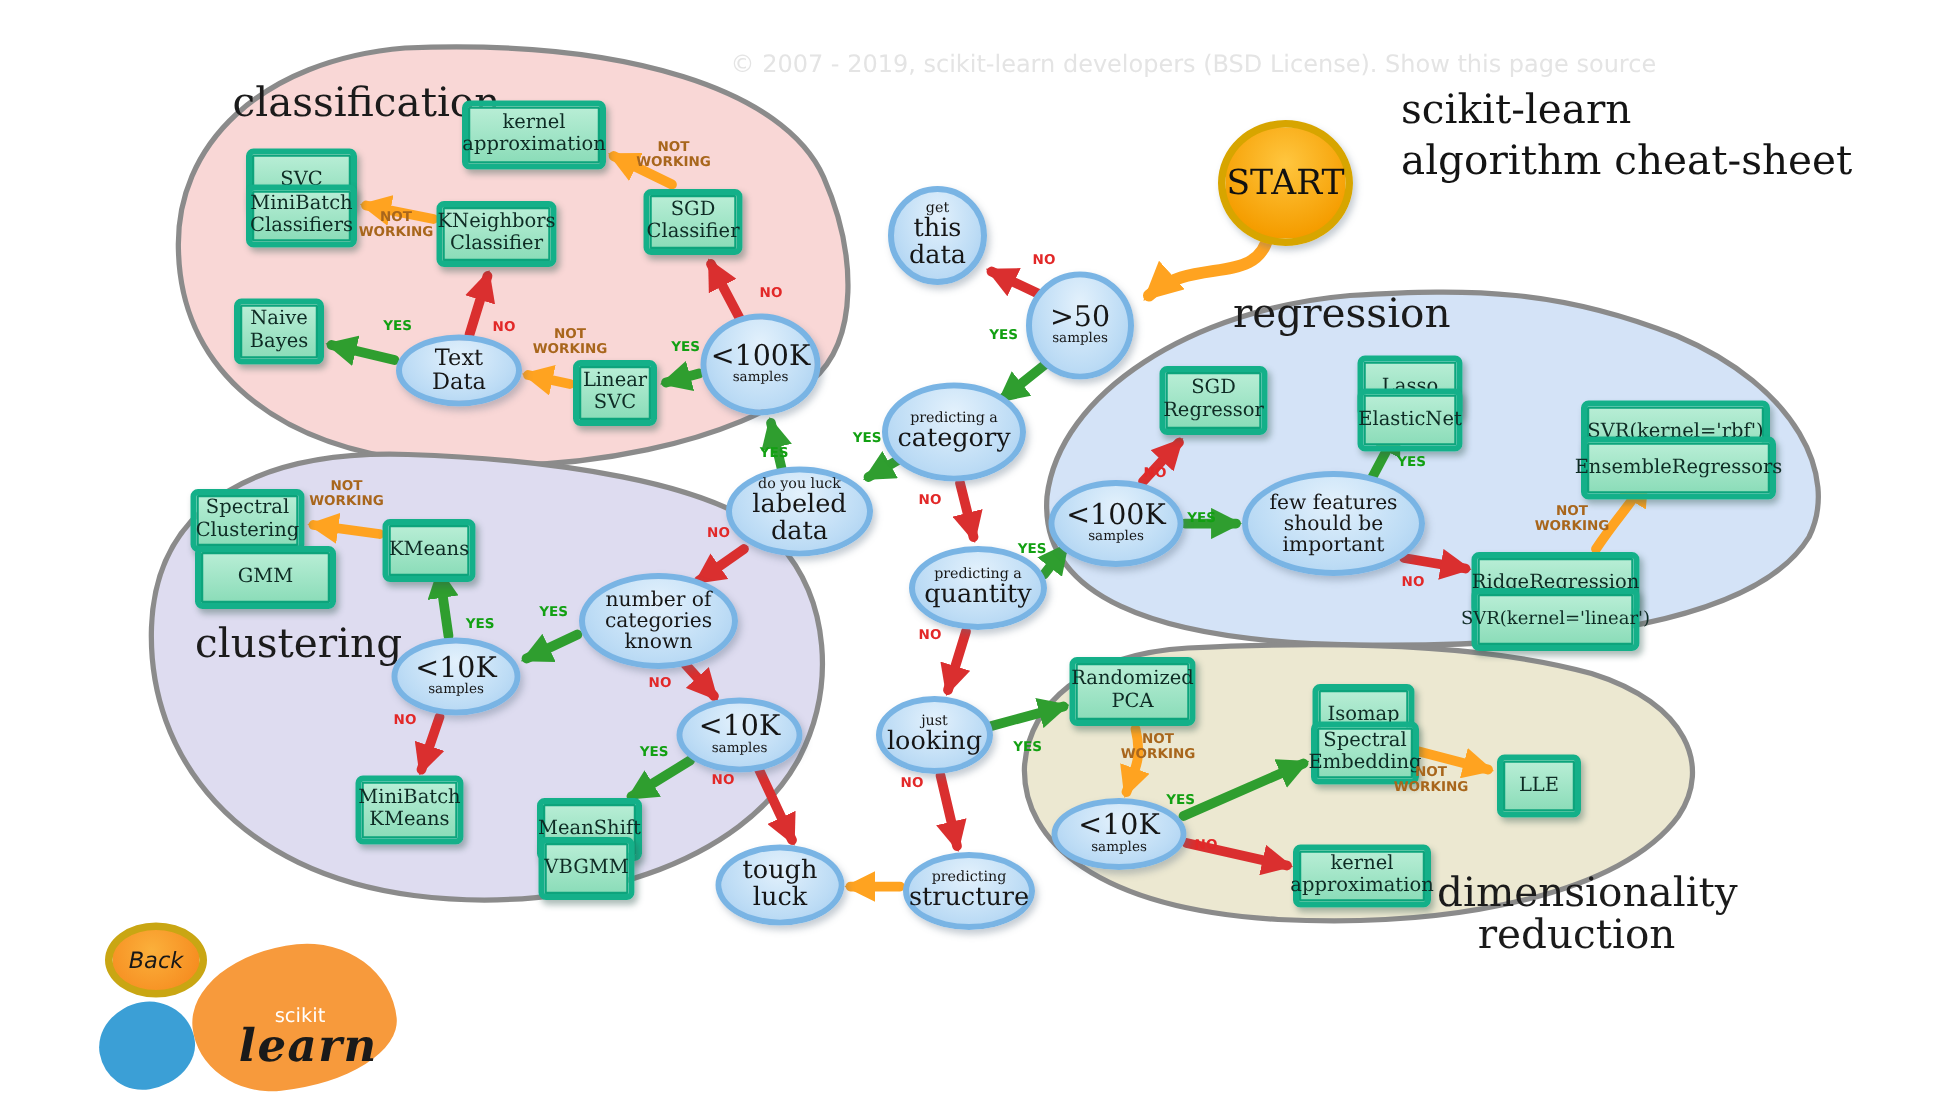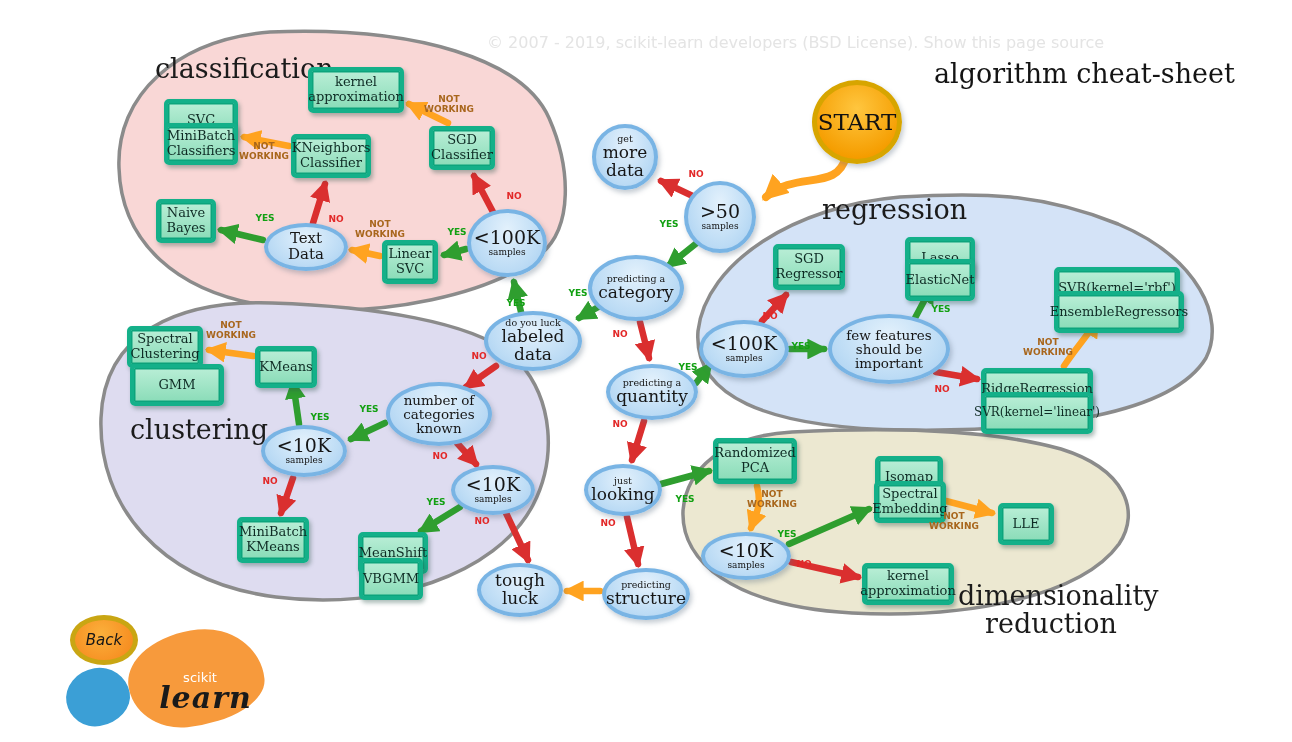--- a/index.html
+++ b/index.html
@@ -46,20 +46,21 @@
              font:italic bold 30px "DejaVu Serif", serif;color:#1a1a1a;letter-spacing:1px;}
 </style>
 </head>
 <body>
 
 <div id="canvas">
 
   <div class="copyright">© 2007 - 2019, scikit-learn developers (BSD License). Show this page source</div>
 
   <div class="sheet-title">
+    <div>scikit-learn</div>
     <div>algorithm cheat-sheet</div>
   </div>
 
   <svg id="layer-svg" width="1292" height="742" viewBox="0 0 1292 742">
     <defs>
       <marker id="mg" viewBox="0 0 10 10" refX="8" refY="5" markerWidth="3.2" markerHeight="3.2" orient="auto">
           <path d="M0,0 L10,5 L0,10 z" fill="#2f9e2f"></path>
         </marker>
       <marker id="mr" viewBox="0 0 10 10" refX="8" refY="5" markerWidth="3.2" markerHeight="3.2" orient="auto">
           <path d="M0,0 L10,5 L0,10 z" fill="#da2f2f"></path>
@@ -123,21 +124,21 @@
   <div class="rtitle" style="left:130px;top:416px;">clustering</div>
   <div class="rtitle" style="left:822px;top:196px;">regression</div>
   <div class="rtitle" style="left:958px;top:546px;width:186px;text-align:center;margin-top:36px;">dimensionality reduction</div>
 
   <div class="node start" style="left:812px;top:80px;width:90px;height:84px;">
       <span>START</span>
     </div>
 
   <div class="node" style="left:592px;top:124px;width:66px;height:66px;">
     <span class="nsmall">get</span>
-    <span class="nmain" style="width:46px;">more data</span>
+    <span class="nmain" style="width:46px;">this data</span>
   </div>
 
   <div class="node" style="left:684px;top:181px;width:72px;height:72px;">
     <span class="nbig">&gt;50</span>
     <span class="nsub">samples</span>
   </div>
 
   <div class="node" style="left:588px;top:255px;width:96px;height:66px;">
     <span class="nsmall">predicting a</span>
     <span class="nmain">category</span>

